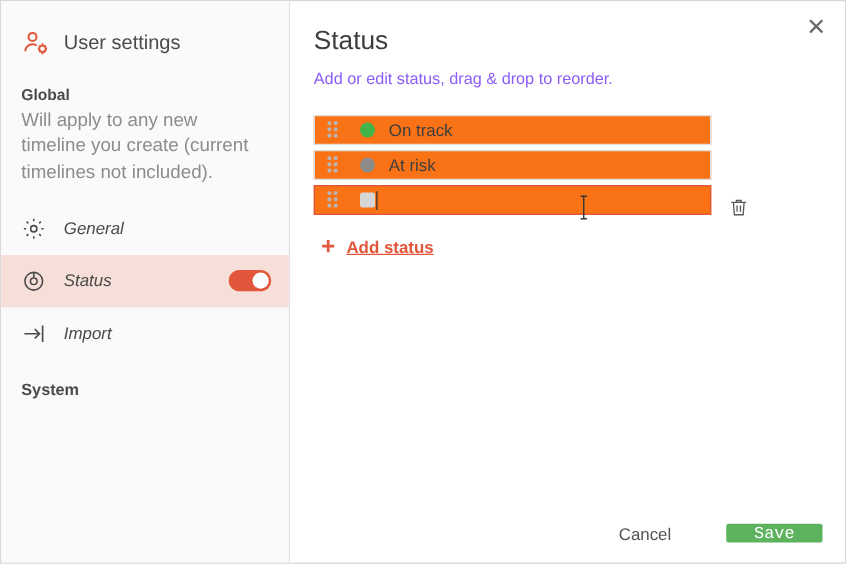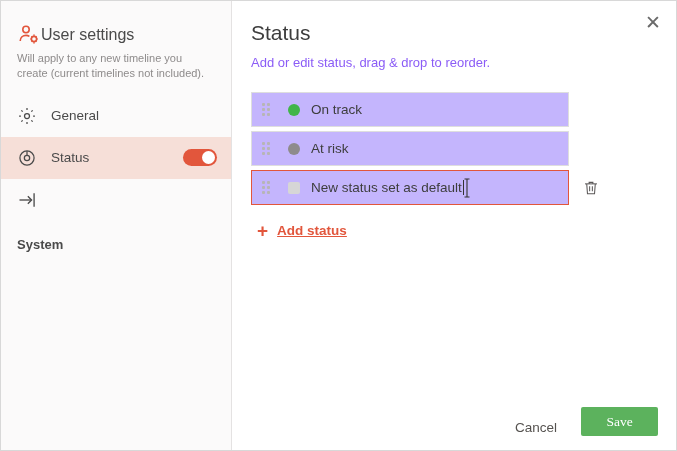--- a/index.html
+++ b/index.html
@@ -29,34 +29,35 @@
     height: 100%;
     box-sizing: border-box;
     background: #fbfafa;
     border-right: 1px solid #e4e2e2;
     position: relative;
   }
   .sidebar-header {
     display: flex;
     align-items: center;
     padding: 22px 0 0 16px;
+    gap: 10px;
   }
   .sidebar-title {
     font-size: 16px;
     color: #4a4a4a;
   }
   .user-icon svg { display: block; }
   .section-label {
     font-size: 12.5px;
     font-weight: bold;
     color: #4a4a4a;
     padding: 22px 0 0 16px;
   }
   .section-desc {
-    font-size: 11px;
+    font-size: 15px;
     color: #8e8b8b;
     padding: 4px 18px 0 16px;
     line-height: 1.35;
   }
   .nav-list {
     margin-top: 14px;
   }
   .nav-item {
     display: flex;
     align-items: center;
@@ -66,20 +67,21 @@
     cursor: pointer;
     position: relative;
   }
   .nav-item.active {
     background: #f6dfd8;
   }
   .nav-label {
     font-size: 13.5px;
     color: #4a4a4a;
     flex: 1;
+    font-style: italic;
   }
   .nav-icon svg { display: block; }
   .toggle {
     width: 34px;
     height: 17px;
     border-radius: 9px;
     background: #e2563c;
     position: relative;
     flex: none;
   }
@@ -131,24 +133,24 @@
     padding: 10px 0 0 19px;
   }
   .status-list {
     margin: 22px 0 0 19px;
     width: 318px;
   }
   .status-row {
     position: relative;
     display: flex;
     align-items: center;
-    height: 35px;
+    height: 24px;
     box-sizing: border-box;
     border: 1px solid #dedede;
-    background: #c4b5fd;
+    background: #f97316;
     margin-bottom: 4px;
     padding-left: 10px;
   }
   .status-row.editing {
     border: 1px solid #e2563c;
   }
   .drag-handle {
     width: 12px;
     height: 14px;
     display: grid;
@@ -221,61 +223,62 @@
     color: #e2563c;
     font-size: 13.5px;
     font-weight: bold;
     text-decoration: underline;
   }
   .footer {
     position: absolute;
     right: 18px;
     bottom: 14px;
     display: flex;
-    align-items: flex-end;
-    gap: 18px;
+    align-items: flex-start;
+    gap: 38px;
   }
   .cancel-btn {
     font-size: 13.5px;
     color: #55524f;
     cursor: pointer;
     background: none;
     border: none;
     font-family: inherit;
   }
   .save-btn {
     width: 77px;
-    height: 29px;
+    height: 15px;
     background: #5cb25d;
     color: #ffffff;
     font-size: 13.5px;
     border: none;
     border-radius: 2px;
     cursor: pointer;
-    font-family: Liberation Serif, serif;
+    font-family: Liberation Mono, monospace;
   }
 </style>
 </head>
 <body>
 
 <div class="dialog">
 
   <div class="sidebar">
     <div class="sidebar-header">
       <span class="user-icon">
         <svg width="24" height="24" viewBox="0 0 24 24" fill="none" stroke="#e2563c" stroke-width="1.6">
           <circle cx="9" cy="6.5" r="3.2"></circle>
           <path d="M3.2 18c0-3.4 2.7-5.6 5.8-5.6 1.3 0 2.5.4 3.4 1"></path>
           <circle cx="17" cy="16" r="2.6"></circle>
           <path d="M17 11.6v1.2M17 19.2v1.2M13.4 16h1.2M19.4 16h1.2M14.4 13.4l.9.9M18.7 17.7l.9.9M19.6 13.4l-.9.9M15.3 17.7l-.9.9"></path>
         </svg>
       </span>
       <span class="sidebar-title">User settings</span>
     </div>
 
+    <div class="section-label">Global</div>
     <div class="section-desc">Will apply to any new timeline you create (current timelines not included).</div>
 
     <div class="nav-list">
 
       <div class="nav-item">
         <span class="nav-icon">
           <svg width="20" height="20" viewBox="0 0 24 24" fill="none" stroke="#4a4a4a" stroke-width="1.5">
             <circle cx="12" cy="12" r="3"></circle>
             <path d="M12 2.5v2.2M12 19.3v2.2M2.5 12h2.2M19.3 12h2.2M5.2 5.2l1.6 1.6M17.2 17.2l1.6 1.6M18.8 5.2l-1.6 1.6M6.8 17.2l-1.6 1.6"></path>
           </svg>
@@ -298,20 +301,21 @@
       </div>
 
       <div class="nav-item">
         <span class="nav-icon">
           <svg width="20" height="20" viewBox="0 0 24 24" fill="none" stroke="#4a4a4a" stroke-width="1.6">
             <path d="M3 12h14"></path>
             <path d="M13 7.5l4.5 4.5L13 16.5"></path>
             <path d="M20.5 4v16"></path>
           </svg>
         </span>
+        <span class="nav-label">Import</span>
       </div>
     </div>
 
     <div class="system-label">System</div>
 
   </div>
 
   <div class="main">
     <div class="close-btn">✕</div>
 
@@ -350,21 +354,20 @@
       <div class="status-row editing">
         <span class="drag-handle">
           <i></i>
             <i></i>
             <i></i>
             <i></i>
             <i></i>
             <i></i>
         </span>
         <span class="swatch square" style="background:#d6d6d6"></span>
-        <span class="status-label">New status set as default</span>
           <span class="caret"></span>
         <span class="text-cursor">
           <svg width="8" height="20" viewBox="0 0 8 20" stroke="#333" stroke-width="1.1" fill="none">
             <path d="M1.5 1h5M1.5 19h5M4 1v18"></path>
           </svg>
         </span>
         <span class="trash-btn">
           <svg width="18" height="20" viewBox="0 0 24 24" fill="none" stroke="#5b5858" stroke-width="1.4">
             <path d="M4 6.5h16"></path>
             <path d="M9.5 6.5V4.5h5v2"></path>

